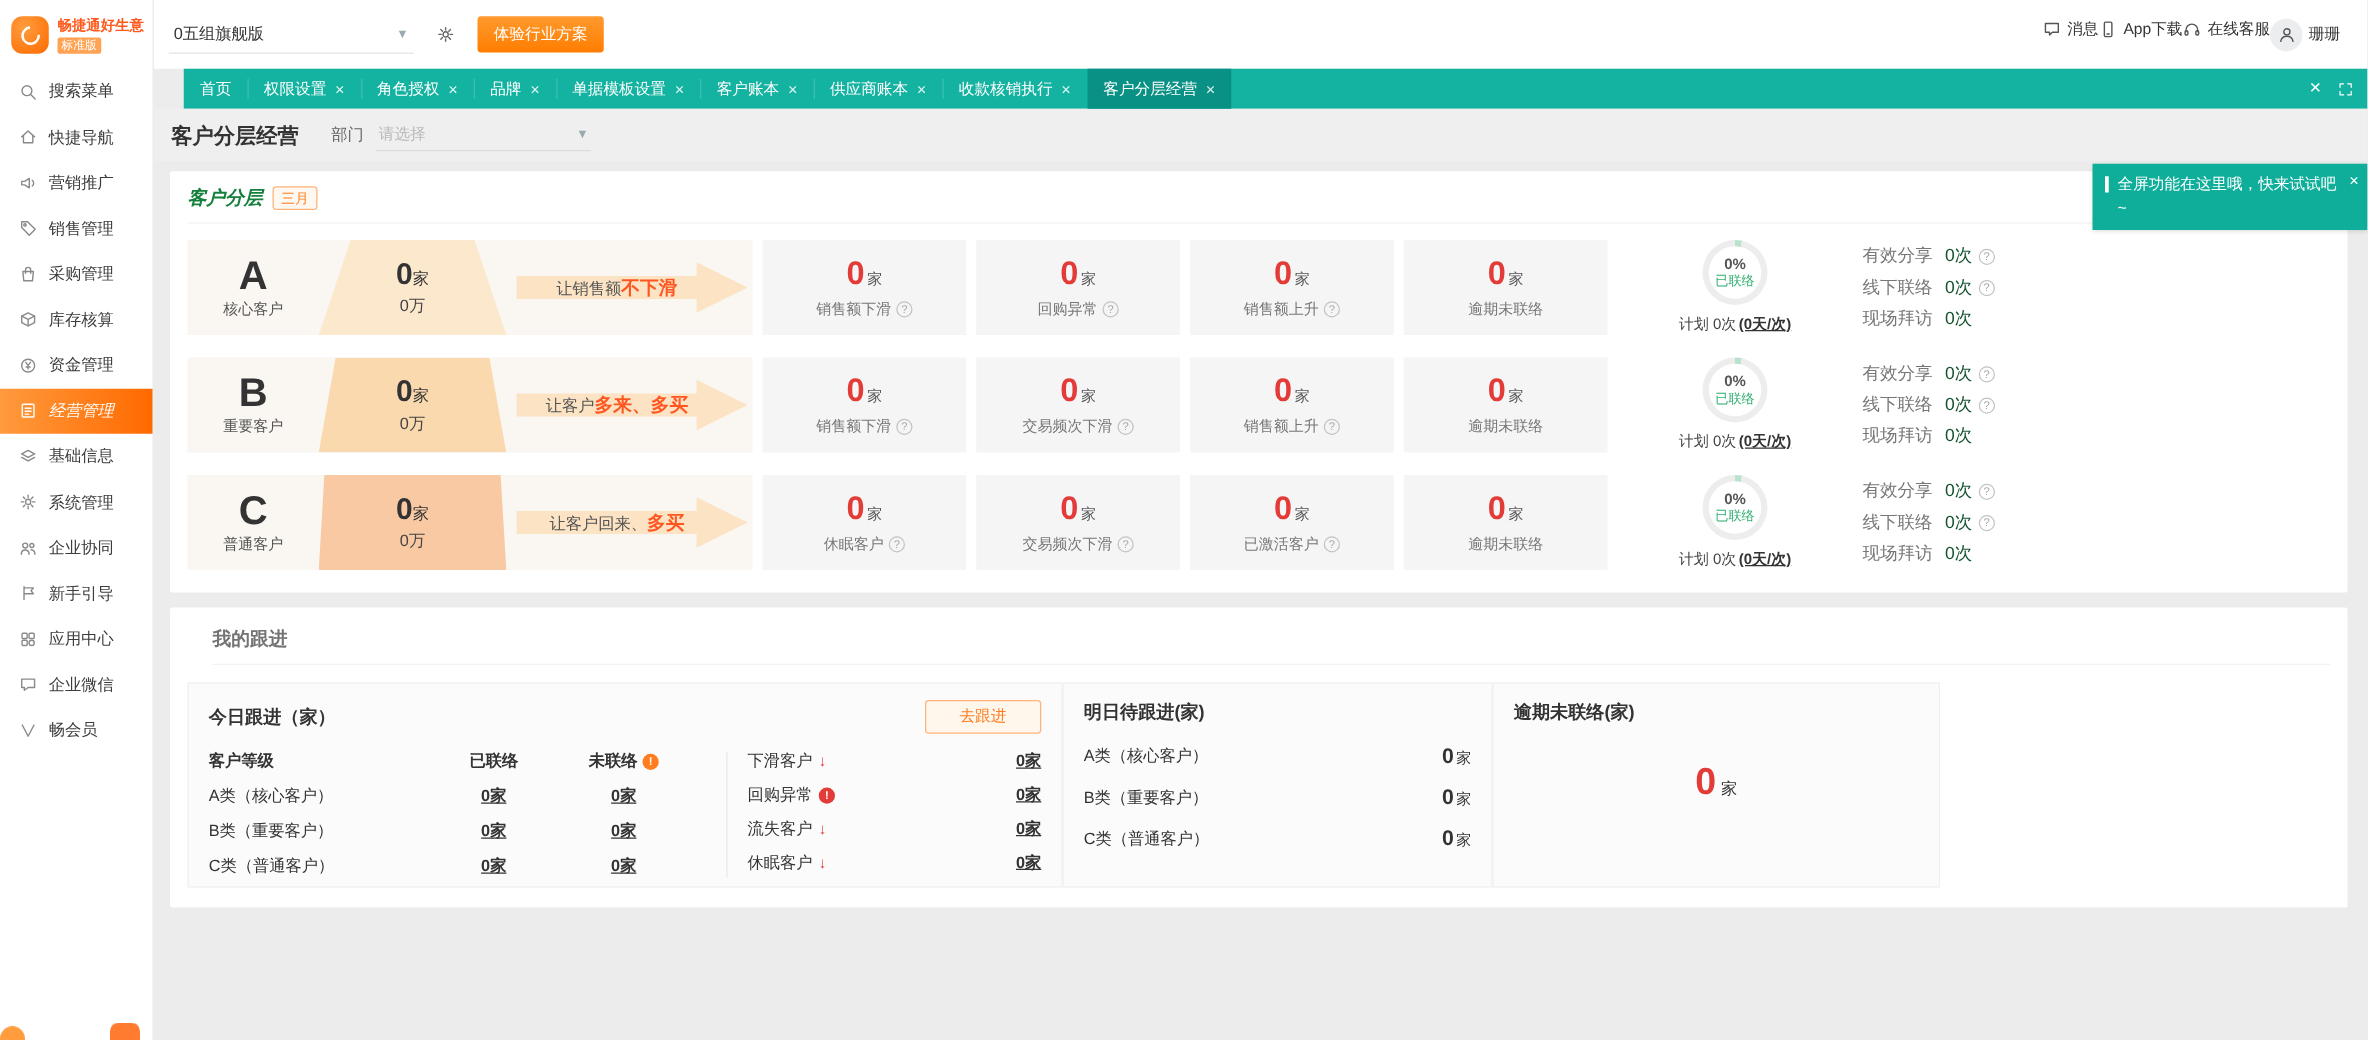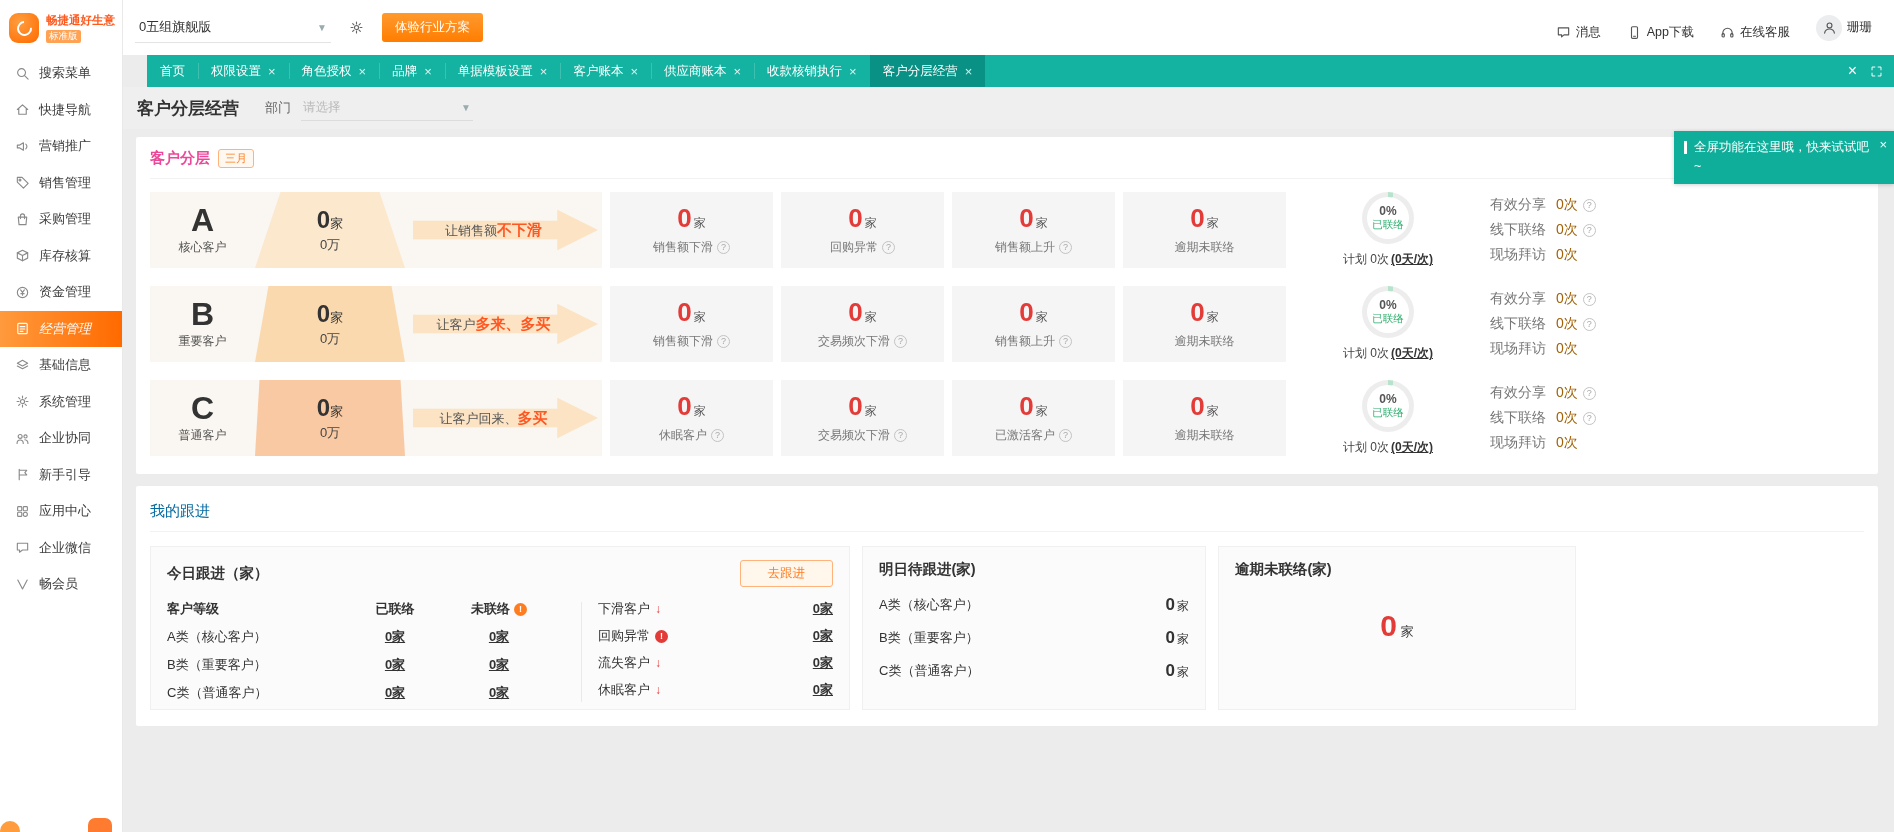--- a/index.html
+++ b/index.html
@@ -32,21 +32,21 @@
   .main { flex:1; display:flex; flex-direction:column; min-width:0; }
 
   .topbar { height:55px; min-height:55px; background:#fff; display:flex; align-items:center;
             padding:0 22px 0 12px; gap:18px; }
   .ws-select { width:196px; display:flex; align-items:center; justify-content:space-between;
                font-size:13px; color:#333; border-bottom:1px solid #e3e3e3; padding:6px 4px; cursor:pointer; }
   .caret { font-size:10px; color:#9aabb0; }
   .gear-btn { color:#666; cursor:pointer; display:flex; }
   .try-btn { background:linear-gradient(180deg,#ff9a2e,#ff7d00); color:#fff; font-size:12.5px;
              padding:6px 13px; border-radius:3px; border:none; cursor:pointer; }
-  .top-right { margin-left:auto; display:flex; align-items:flex-end; gap:26px; font-size:12.5px; color:#333; }
+  .top-right { margin-left:auto; display:flex; align-items:flex-start; font-size:12.5px; color:#333; }
   .top-item { display:flex; align-items:center; gap:5px; cursor:pointer; }
   .top-item .ic { color:#555; }
   .avatar { width:26px; height:26px; border-radius:50%; background:#ecedef; color:#9aa0a6;
             display:flex; align-items:center; justify-content:center; }
 
   .tabbar { height:32px; min-height:30px; background:#14b2a0; display:flex; align-items:stretch; color:#fff;margin-left:24px; }
   .tab { display:flex; align-items:center; gap:7px; padding:0 13px; font-size:12.5px; cursor:pointer; position:relative; }
   .tab + .tab::before { content:""; position:absolute; left:0; top:8px; bottom:8px; width:1px; background:rgba(255,255,255,.18); }
   .tab.active { background:#089184; }
   .tab.active::before { display:none; }
@@ -65,21 +65,21 @@
 
   .notice { position:absolute; top:2px; right:0; width:220px; background:#0fae9a; color:#fff;
             font-size:12.5px; line-height:1.55; padding:7px 22px 7px 20px; z-index:6;
             box-shadow:0 1px 4px rgba(0,0,0,.18); }
   .notice::before { content:""; position:absolute; left:10px; top:10px; width:3px; height:13px; background:#fff; }
   .notice-x { position:absolute; top:4px; right:7px; font-size:13px; cursor:pointer; }
 
   .card { background:#fff; border-radius:2px; }
   .seg-card { padding:12px 14px 18px; margin-bottom:12px; position:relative; }
   .card-head { display:flex; align-items:center; gap:8px; padding-bottom:10px; margin-bottom:13px; border-bottom:1px solid #f2f2f2; }
-  .card-title { font-size:15px; font-weight:bold; color:#ec4899; }
+  .card-title { font-size:15px; font-weight:bold; color:#15803d;font-style:italic; }
   .month-badge { font-size:11px; color:#ff7d1f; border:1px solid #ffb27a; background:#fff8f0; padding:1px 6px; border-radius:3px; }
 
   .tier { display:flex; height:76px; margin-bottom:18px; gap:8px; }
   .tier:last-child { margin-bottom:0; }
   .tier-left { display:flex; width:452px; min-width:452px; background:#faf6f1; }
   .tier-id { width:105px; display:flex; flex-direction:column; align-items:center; justify-content:center; }
   .tier-letter { font-size:32px; font-weight:bold; color:#333; line-height:1; }
   .tier-name { font-size:12px; color:#555; margin-top:3px; }
   .trap { width:150px; display:flex; flex-direction:column; align-items:center; justify-content:center; }
   .trap-a { clip-path:polygon(17% 0,83% 0,100% 100%,0 100%); background:#fce8cd; }
@@ -113,27 +113,27 @@
   .ring::before { content:""; position:absolute; inset:5px; border-radius:50%; background:#fff; }
   .ring-txt { position:relative; text-align:center; }
   .ring-pct { font-size:12px; font-weight:bold; color:#555; }
   .ring-status { font-size:10.5px; color:#2fae6e; }
   .plan { font-size:12px; color:#444; white-space:nowrap; }
   .plan-link { color:#333; font-weight:bold; text-decoration:underline; margin-left:2px; cursor:pointer; }
 
   .contact-block { width:172px; min-width:172px; display:flex; flex-direction:column; justify-content:center; gap:7px; }
   .c-line { display:flex; align-items:center; font-size:14px; }
   .c-label { color:#777; }
-  .c-val { color:#a16207; margin-left:10px; }
+  .c-val { color:#14532d; margin-left:10px; }
   .c-line .help { margin-left:5px; }
 
   
   .follow-card { padding:12px 14px 16px; }
-  .follow-title { font-size:15px; font-weight:normal; color:#0369a1; padding:4px 0 10px; border-bottom:1px solid #f2f2f2; margin-bottom:14px; }
-  .panels { display:flex; gap:12px; }
+  .follow-title { font-size:15px; font-weight:bold; color:#737373; padding:4px 0 10px; border-bottom:1px solid #f2f2f2; margin-bottom:14px;margin-left:20px; }
+  .panels { display:flex; }
   .panel { background:#fbfbfb; border:1px solid #f0f0f0; padding:13px 16px; height:164px; }
   .panel-today { width:700px; min-width:700px; }
   .panel-tomorrow { width:344px; min-width:344px; }
   .panel-overdue { width:358px; min-width:358px; }
   .panel-head { display:flex; align-items:center; justify-content:space-between; }
   .panel-title { font-size:14.5px; font-weight:bold; color:#333; }
   .go-btn { font-size:12.5px; color:#ff7d1f; border:1px solid #ffb27a; background:#fff6ec;
             padding:4px 27px; border-radius:3px; cursor:pointer; }
   .today-body { display:flex; margin-top:13px; }
   .t-table { width:404px; display:grid; grid-template-columns:176px 104px 104px; row-gap:10px;

